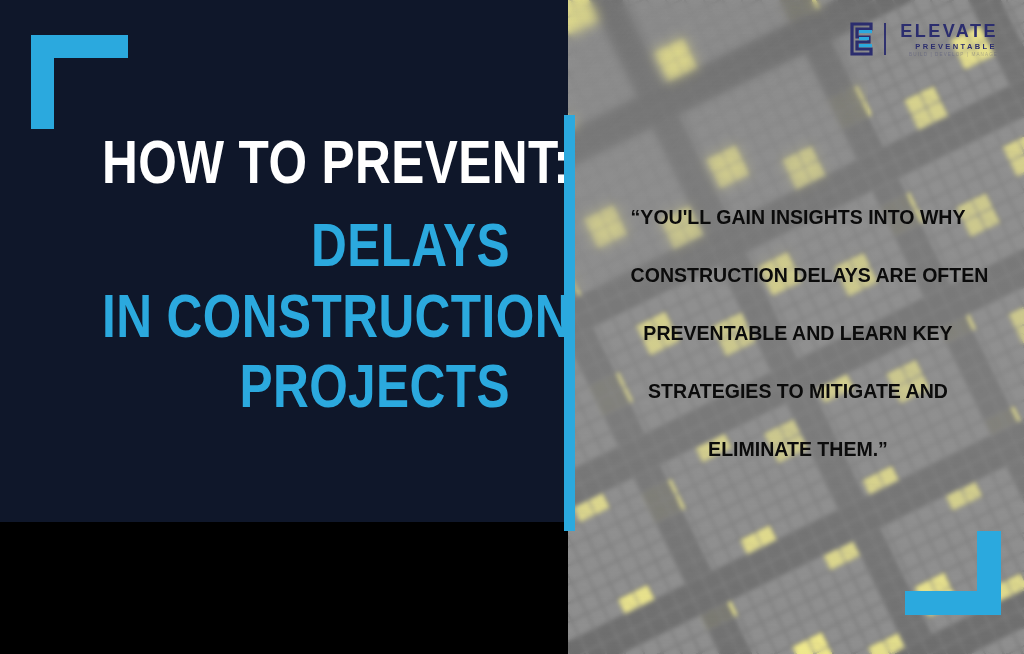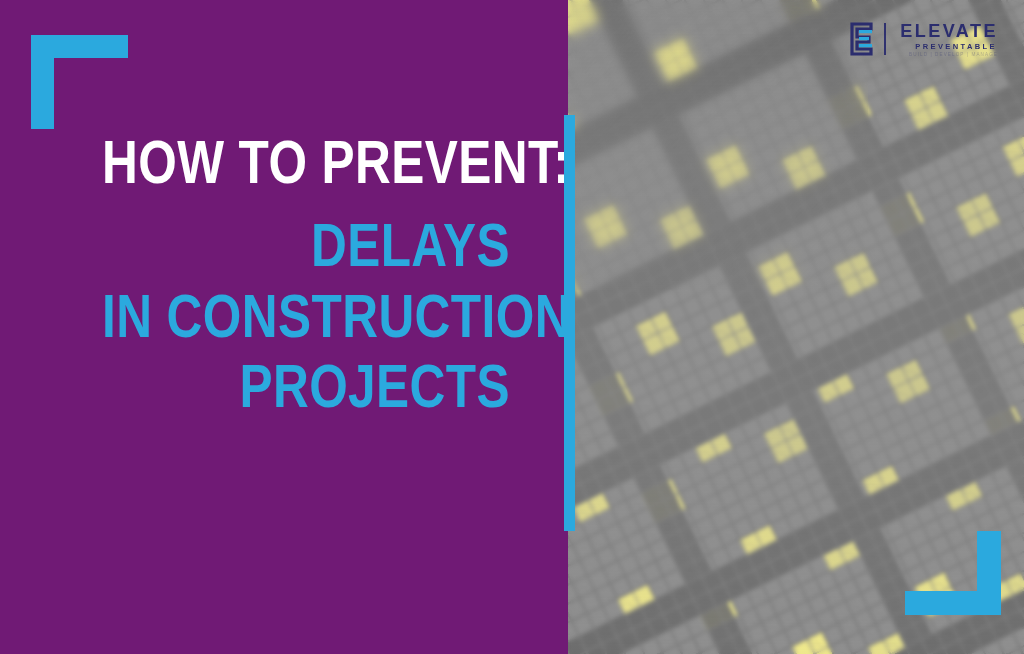--- a/index.html
+++ b/index.html
@@ -18,22 +18,22 @@
     overflow: hidden;
     background: #000000;
   }
 
   
   #left-panel {
     position: absolute;
     left: 0;
     top: 0;
     width: 568px;
-    height: 654px;
-    background: #701a75;
+    height: 522px;
+    background: #0f172a;
     overflow: hidden;
   }
 
   
   #corner-bracket-tl {
     position: absolute;
     left: 31px;
     top: 35px;
     width: 97px;
     height: 94px;
@@ -384,20 +384,27 @@
         </svg>
       </div>
       <div id="logo-divider"></div>
       <div id="logo-wordmark">
         <span id="logo-name">ELEVATE</span>
         <span id="logo-sub">PREVENTABLE</span>
         <span id="logo-tag">BUILD | DEVELOP | MANAGE</span>
       </div>
     </div>
 
+    <div id="quote-block">
+      <span class="quote-line">“YOU'LL GAIN INSIGHTS INTO WHY</span>
+      <span class="quote-line">CONSTRUCTION DELAYS ARE OFTEN</span>
+      <span class="quote-line">PREVENTABLE AND LEARN KEY</span>
+      <span class="quote-line">STRATEGIES TO MITIGATE AND</span>
+      <span class="quote-line">ELIMINATE THEM.”</span>
+    </div>
 
     <div id="corner-bracket-br">
       <span class="arm-h"></span>
       <span class="arm-v"></span>
     </div>
   </div>
 
   <div id="divider-bar"></div>
 </div>
 

